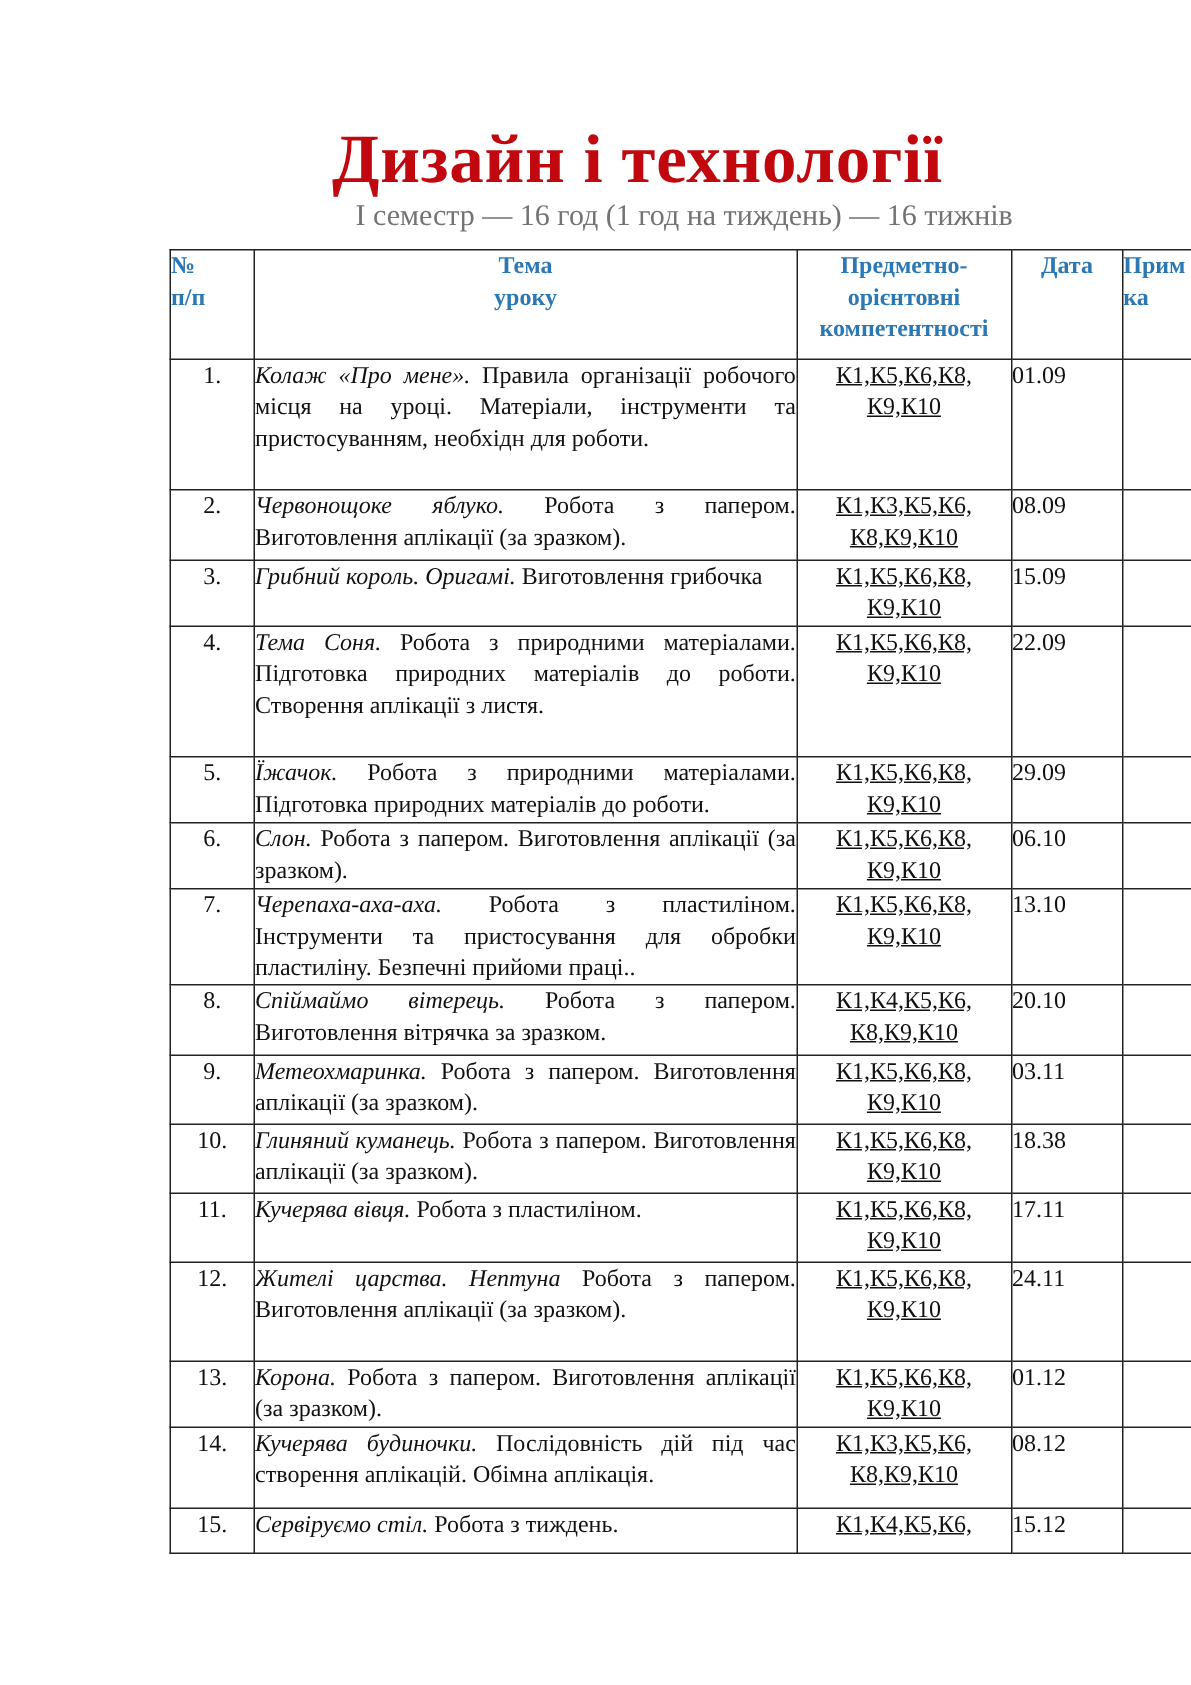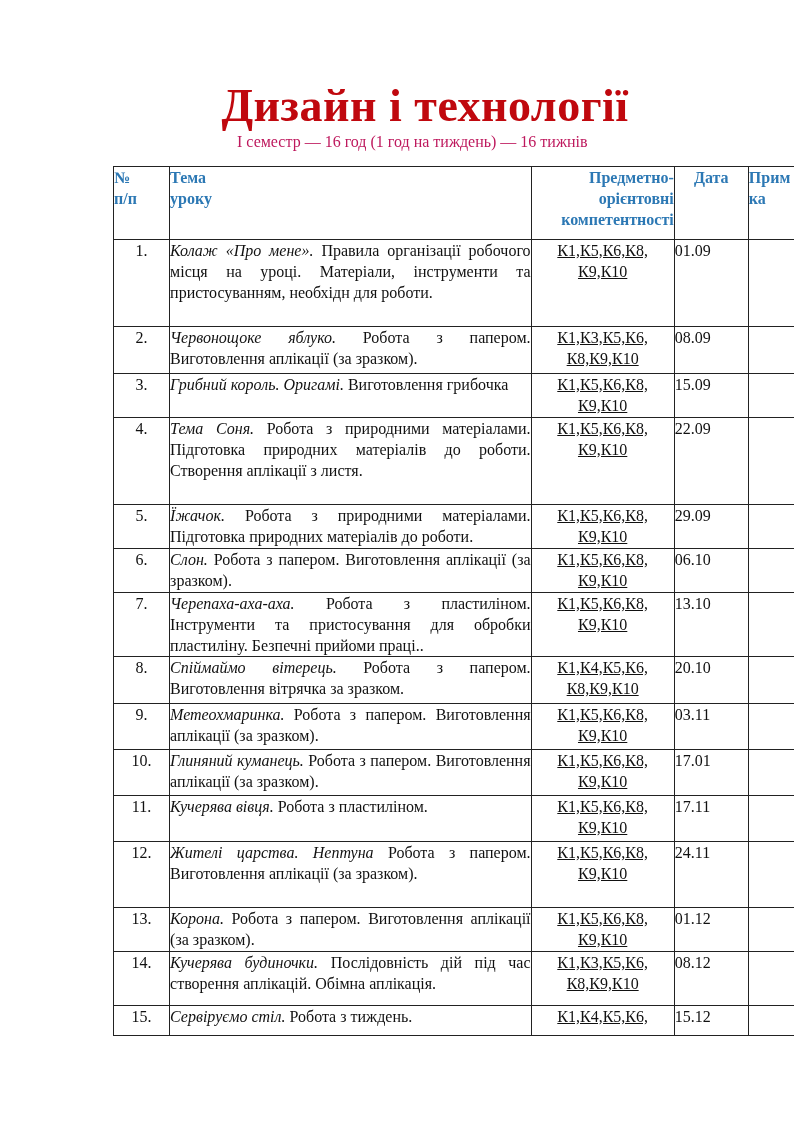--- a/index.html
+++ b/index.html
@@ -1,29 +1,29 @@
 <!DOCTYPE html>
 <html><head>
 <meta charset="utf-8">
 <style>
   html, body { margin: 0; padding: 0; background: #ffffff; }
   body { width: 794px; height: 1123px; position: relative; overflow: hidden; font-family: "Liberation Serif", serif; color: #111; }
   .title { position: absolute; left: 0; width: 850px; top: 78px; text-align: center; font-family: "Liberation Serif", serif; font-weight: bold; font-size: 46px; color: #c0080e; letter-spacing: 0.5px; line-height: 56px; }
-  .subtitle { position: absolute; left: 237px; top: 133px; font-size: 16px; color: #be185d; white-space: nowrap; }
+  .subtitle { position: absolute; left: 237px; top: 133px; font-size: 20px; color: #737373; white-space: nowrap; }
   table.plan { position: absolute; left: 113px; top: 166px; border-collapse: collapse; table-layout: fixed; width: 740px; }
   table.plan td, table.plan th { border: 1px solid #222; vertical-align: top; padding: 0; font-size: 16px; line-height: 21px; }
   th { color: #2c78b4; font-weight: bold; }
   .c-num { width: 56px; }
   .c-topic { width: 361px; }
   .c-comp { width: 143px; }
   .c-date { width: 74px; }
   .c-note { width: 104px; }
   th.c-num { text-align: left; padding: 4px 0 0 8px; font-size: 16px; line-height: 28px; }
-  th.c-topic { text-align: left; padding: 2px 0 0 104px; font-size: 18px; line-height: 24px; margin-left: 48px; }
-  th.c-comp { text-align: right; font-size: 15px; line-height: 24px; padding-top: 4px; }
+  th.c-topic { text-align: center; padding: 2px 0 0 104px; font-size: 18px; line-height: 24px; margin-left: 48px; }
+  th.c-comp { text-align: center; font-size: 15px; line-height: 24px; padding-top: 4px; }
   th.c-date { text-align: center; font-size: 18px; line-height: 24px; padding-top: 2px; }
   th.c-note { text-align: left; padding: 2px 0 0 2px; font-size: 15px; line-height: 24px; }
   td.num { text-align: center; padding-top: 1px; }
   td.topic { text-align: justify; padding: 1px 2px 0 2px; font-family: Liberation Serif, serif; }
   td.topic .it { font-style: italic; }
   td.comp { text-align: center; padding-top: 1px; text-decoration: underline; }
   td.date { padding: 1px 0 0 2px; margin-left: 24px; }
 </style>
 </head>
 <body>
@@ -109,21 +109,21 @@
         <td class="num">9.</td>
         <td class="topic"><span class="it">Метеохмаринка.</span><span>  Робота з папером. Виготовлення аплікації (за зразком).</span></td>
         <td class="comp"><span>К1,К5,К6,К8,</span><br><span>К9,К10</span></td>
         <td class="date">03.11</td>
         <td class="note"></td>
       </tr>
       <tr style="height: 46px;">
         <td class="num">10.</td>
         <td class="topic"><span class="it">Глиняний куманець.</span><span>  Робота з папером. Виготовлення аплікації (за зразком).</span></td>
         <td class="comp"><span>К1,К5,К6,К8,</span><br><span>К9,К10</span></td>
-        <td class="date">17.01</td>
+        <td class="date">18.38</td>
         <td class="note"></td>
       </tr>
       <tr style="height: 46px;">
         <td class="num">11.</td>
         <td class="topic"><span class="it">Кучерява вівця.</span><span>  Робота з пластиліном.</span></td>
         <td class="comp"><span>К1,К5,К6,К8,</span><br><span>К9,К10</span></td>
         <td class="date">17.11</td>
         <td class="note"></td>
       </tr>
       <tr style="height: 66px;">

